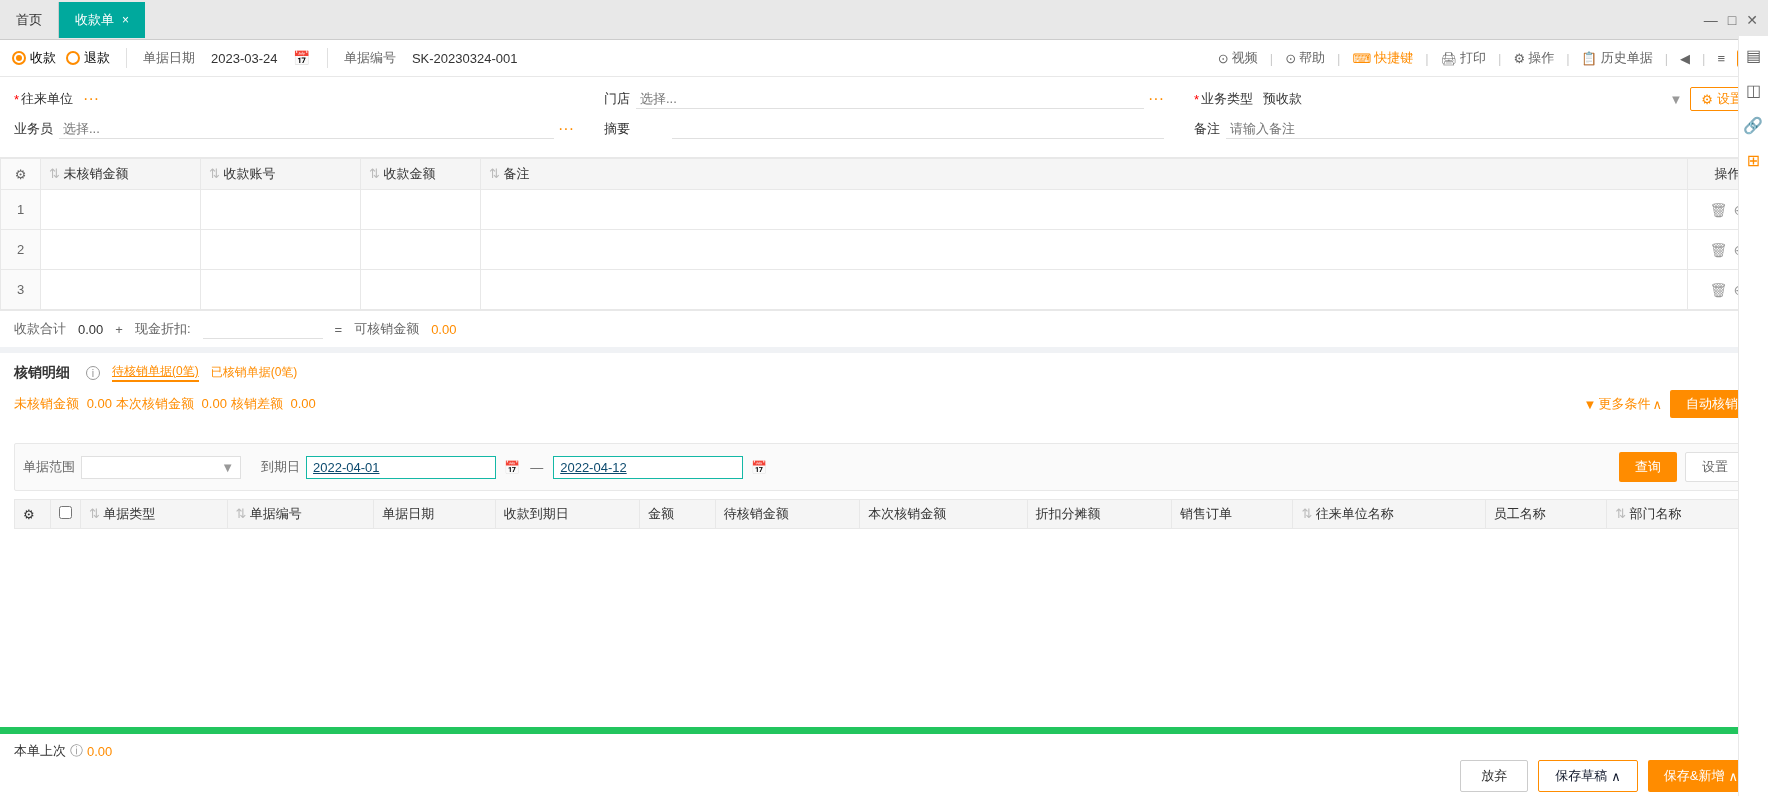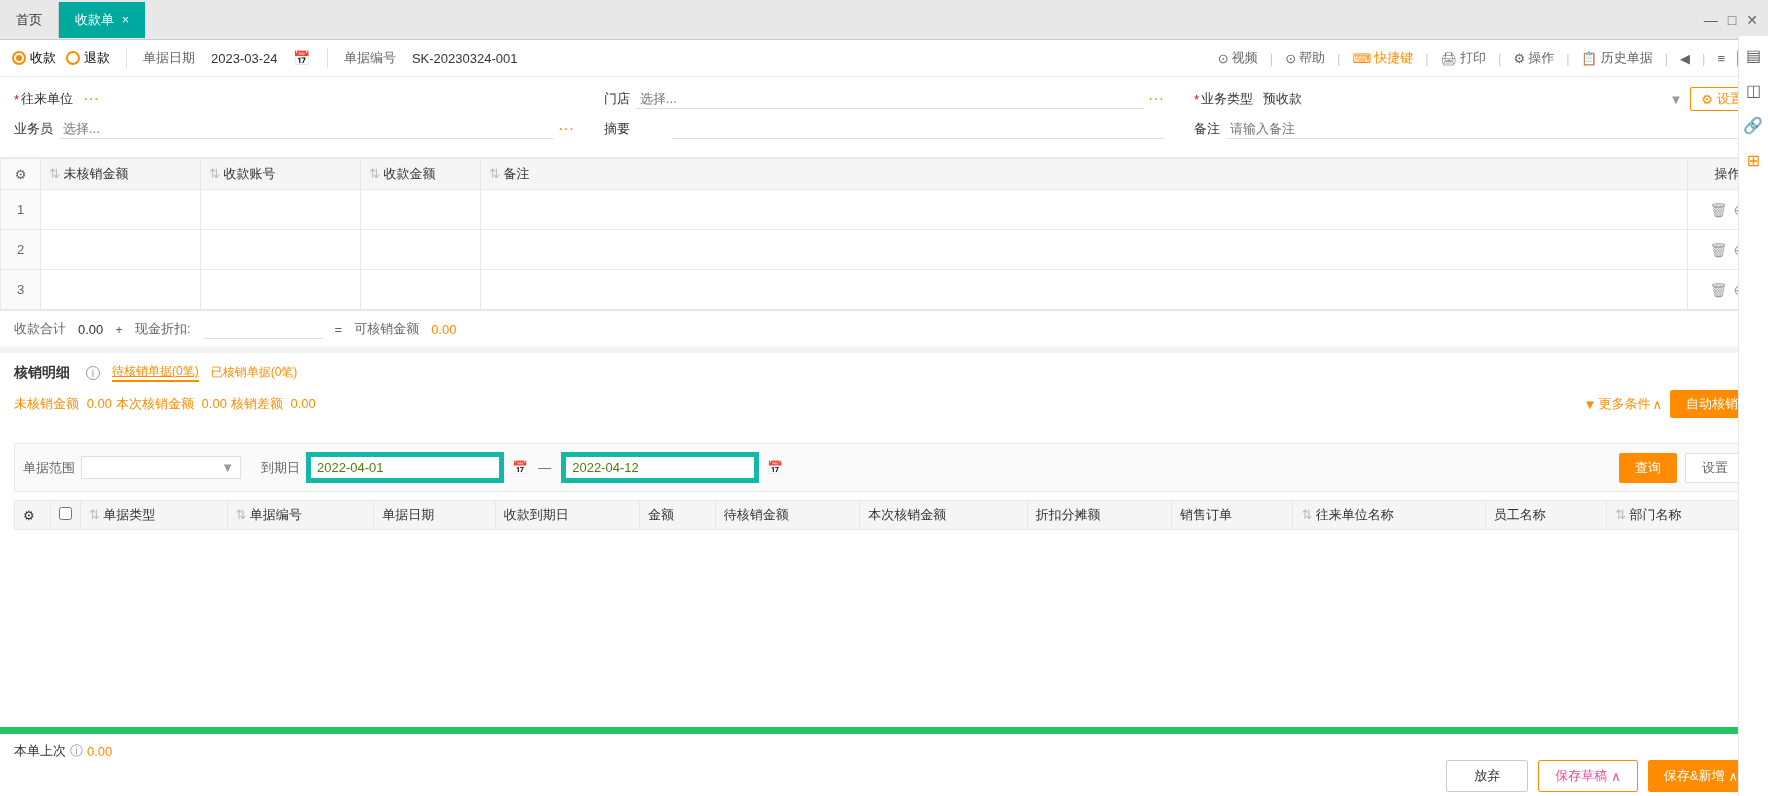--- a/index.html
+++ b/index.html
@@ -71,37 +71,37 @@
     .filter-row { display: flex; align-items: center; gap: 4px; margin-bottom: 25px; }
     .filter-stat { color: #333; }
     .filter-stat span { color: #ff8c00; }
     .filter-right { margin-left: auto; display: flex; align-items: center; gap: 8px; }
     .filter-more { color: #ff8c00; cursor: pointer; font-size: 12px; display: flex; align-items: center; gap: 2px; }
 
     .search-row { display: flex; align-items: center; gap: 20px; padding: 8px; background: #fafafa; border: 1px solid #e8e8e8; border-radius: 2px; margin-bottom: 8px; }
     .search-field { display: flex; align-items: center; gap: 6px; }
     .search-field label { color: #666; white-space: nowrap; }
     .search-select { border: 1px solid #e0e0e0; padding: 3px 6px; color: #333; background: #fff; cursor: pointer; display: flex; align-items: center; gap: 4px; min-width: 160px; }
-    .search-input-date { border: 5px solid #14b8a6; padding: 3px 6px; color: #4d7c0f; background: #fff; min-width: 110px; }
+    .search-input-date { border: 1px solid #14b8a6; padding: 3px 6px; color: #0c4a6e; background: #fff; min-width: 110px; text-decoration: underline; }
     .search-range-sep { color: #666; }
     .search-right { margin-left: auto; display: flex; gap: 8px; }
     .btn-query { background: #ff8c00; color: #fff; border: none; padding: 5px 16px; cursor: pointer; border-radius: 2px; }
     .btn-settings { background: #fff; color: #666; border: 1px solid #e0e0e0; padding: 5px 16px; cursor: pointer; border-radius: 2px; }
 
     
     .data-table2 { width: 100%; border-collapse: collapse; }
     .data-table2 th { background: #f5f5f5; border: 1px solid #e8e8e8; padding: 5px 8px; color: #333; font-weight: normal; text-align: left; white-space: nowrap; font-size: 12px; }
 
     
     .bottom-bar { display: flex; align-items: flex-start; padding: 8px 14px; background: #fff; border-top: 7px solid #22c55e; margin-top: auto; flex-shrink: 0; flex-direction: column; }
     .bottom-stat { color: #333; display: flex; align-items: center; gap: 4px; }
     .bottom-stat-icon { color: #999; }
     .bottom-actions { margin-left: auto; display: flex; gap: 10px; }
-    .btn-abandon { background: #fff; color: #333; border: 1px solid #ccc; padding: 6px 27px; cursor: pointer; border-radius: 2px; }
-    .btn-draft { background: #fff; color: #ec4899; border: 1px solid #ff8c00; padding: 6px 16px; cursor: pointer; border-radius: 2px; display: flex; align-items: center; gap: 4px; }
+    .btn-abandon { background: #fff; color: #333; border: 1px solid #ccc; padding: 6px 20px; cursor: pointer; border-radius: 2px; }
+    .btn-draft { background: #fff; color: #0f172a; border: 1px solid #ff8c00; padding: 6px 16px; cursor: pointer; border-radius: 2px; display: flex; align-items: center; gap: 4px; }
     .btn-save-new { background: #ff8c00; color: #fff; border: none; padding: 6px 16px; cursor: pointer; border-radius: 2px; display: flex; align-items: center; gap: 4px; }
 
     
     .right-sidebar { position: fixed; right: 0; top: 36px; width: 30px; height: calc(796px - 36px); background: #fff; border-left: 1px solid #e8e8e8; display: flex; flex-direction: column; align-items: center; padding-top: 10px; gap: 16px; z-index: 10; }
     .sidebar-icon { color: #666; cursor: pointer; font-size: 16px; }
     .sidebar-icon-orange { color: #ff8c00; cursor: pointer; font-size: 16px; }
     .info-icon { font-size: 11px; color: #999; cursor: pointer; border: 1px solid #999; border-radius: 50%; width: 14px; height: 14px; display: inline-flex; align-items: center; justify-content: center; margin-left: 4px; }
   </style>
 </head>
 <body>

